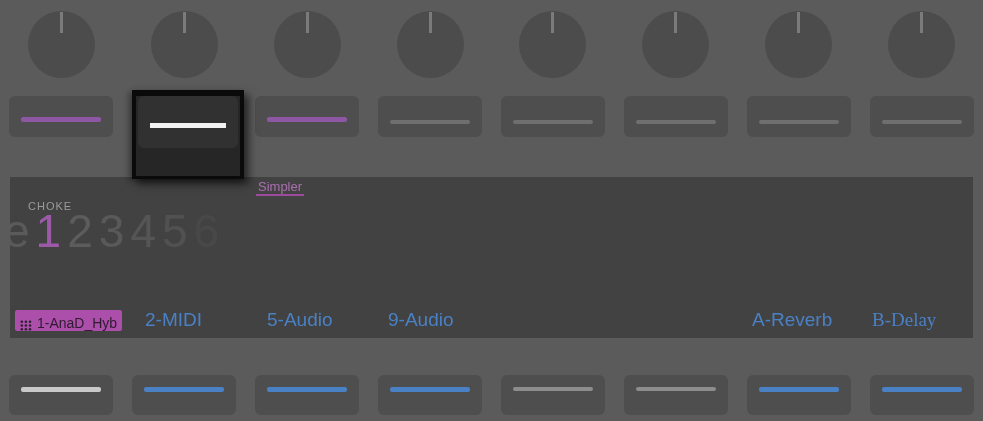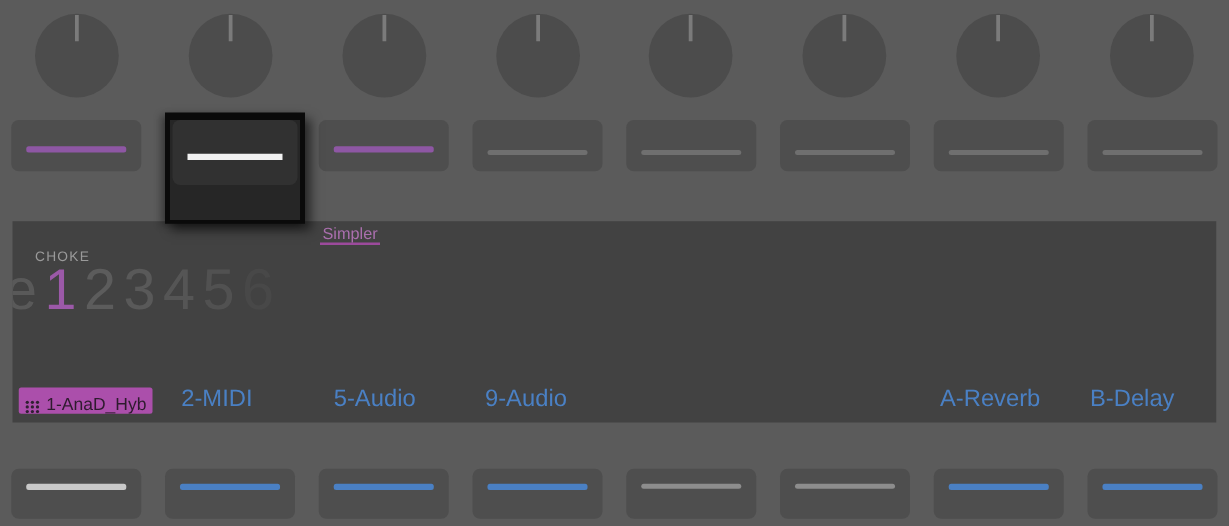--- a/index.html
+++ b/index.html
@@ -125,21 +125,21 @@
   .tab-active {
     left: 5px; background: var(--magenta-accent); border-radius: 2px;
     padding: 0 6px 0 5px; gap: 5px; max-width: 107px; overflow: hidden;
     font-size: 14px; color: #2e1b2e; white-space: nowrap;
   }
   .tab-link { font-size: 19px; color: var(--blue-accent); white-space: nowrap; }
   .tab-2 { left: 135px; }
   .tab-3 { left: 257px; }
   .tab-4 { left: 378px; }
   .tab-a { left: 742px; }
-  .tab-b { left: 862px; }
+  .tab-b { left: 862px; font-family: Liberation Serif, serif; }
 </style>
 </head>
 <body>
 
 <div class="knob-row">
   <div class="knob-col">
       <div class="knob">
         <div class="knob-indicator"></div>
       </div>
     </div>

